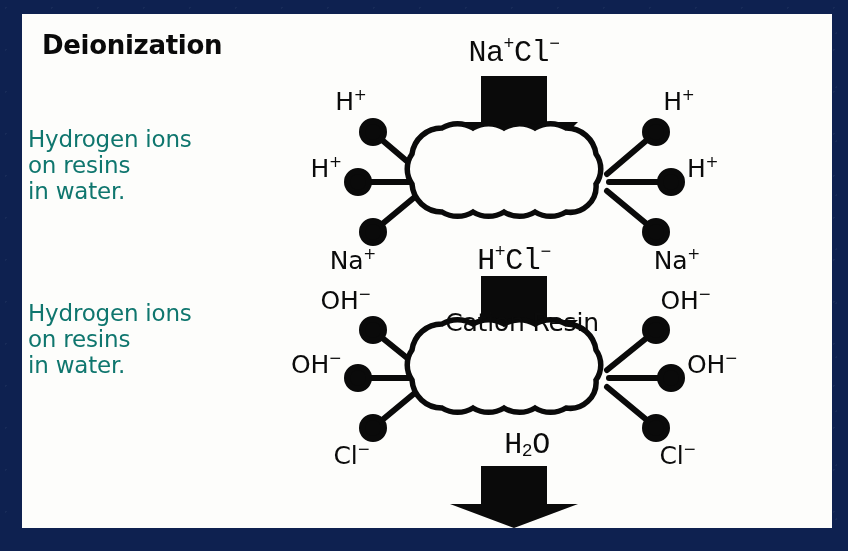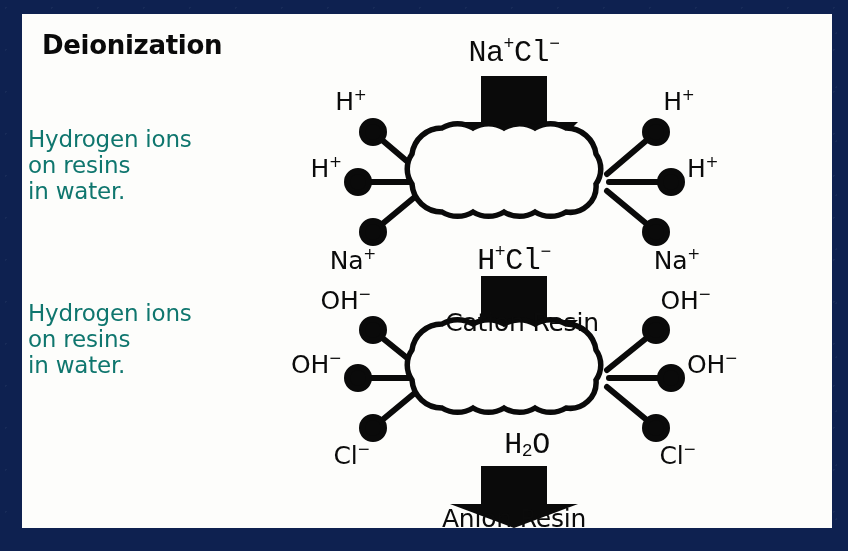--- a/index.html
+++ b/index.html
@@ -222,21 +222,20 @@
 
     <div class="flow-label" style="left:492px; top:222px;margin-top:8px;">
       <span>H</span><sup>+</sup><span>Cl</span><sup>−</sup>
     </div>
 
     <div class="flow-label" style="left:492px; top:414px;margin-left:13px;">
       <span>H</span><sub>2</sub><span>O</span>
     </div>
 
     <div class="resin-name" style="left:500px; top:308px;">Cation Resin</div>
-    <div class="resin-name" style="left:492px; top:504px;">Anion Resin</div>
 
     <div class="ion center" style="left:329px; top:73px;">
       <span>H</span><sup>+</sup>
     </div>
     <div class="ion right-anchor" style="left:320px; top:140px;">
       <span>H</span><sup>+</sup>
     </div>
     <div class="ion center" style="left:331px; top:232px;">
       <span>Na</span><sup>+</sup>
     </div>

